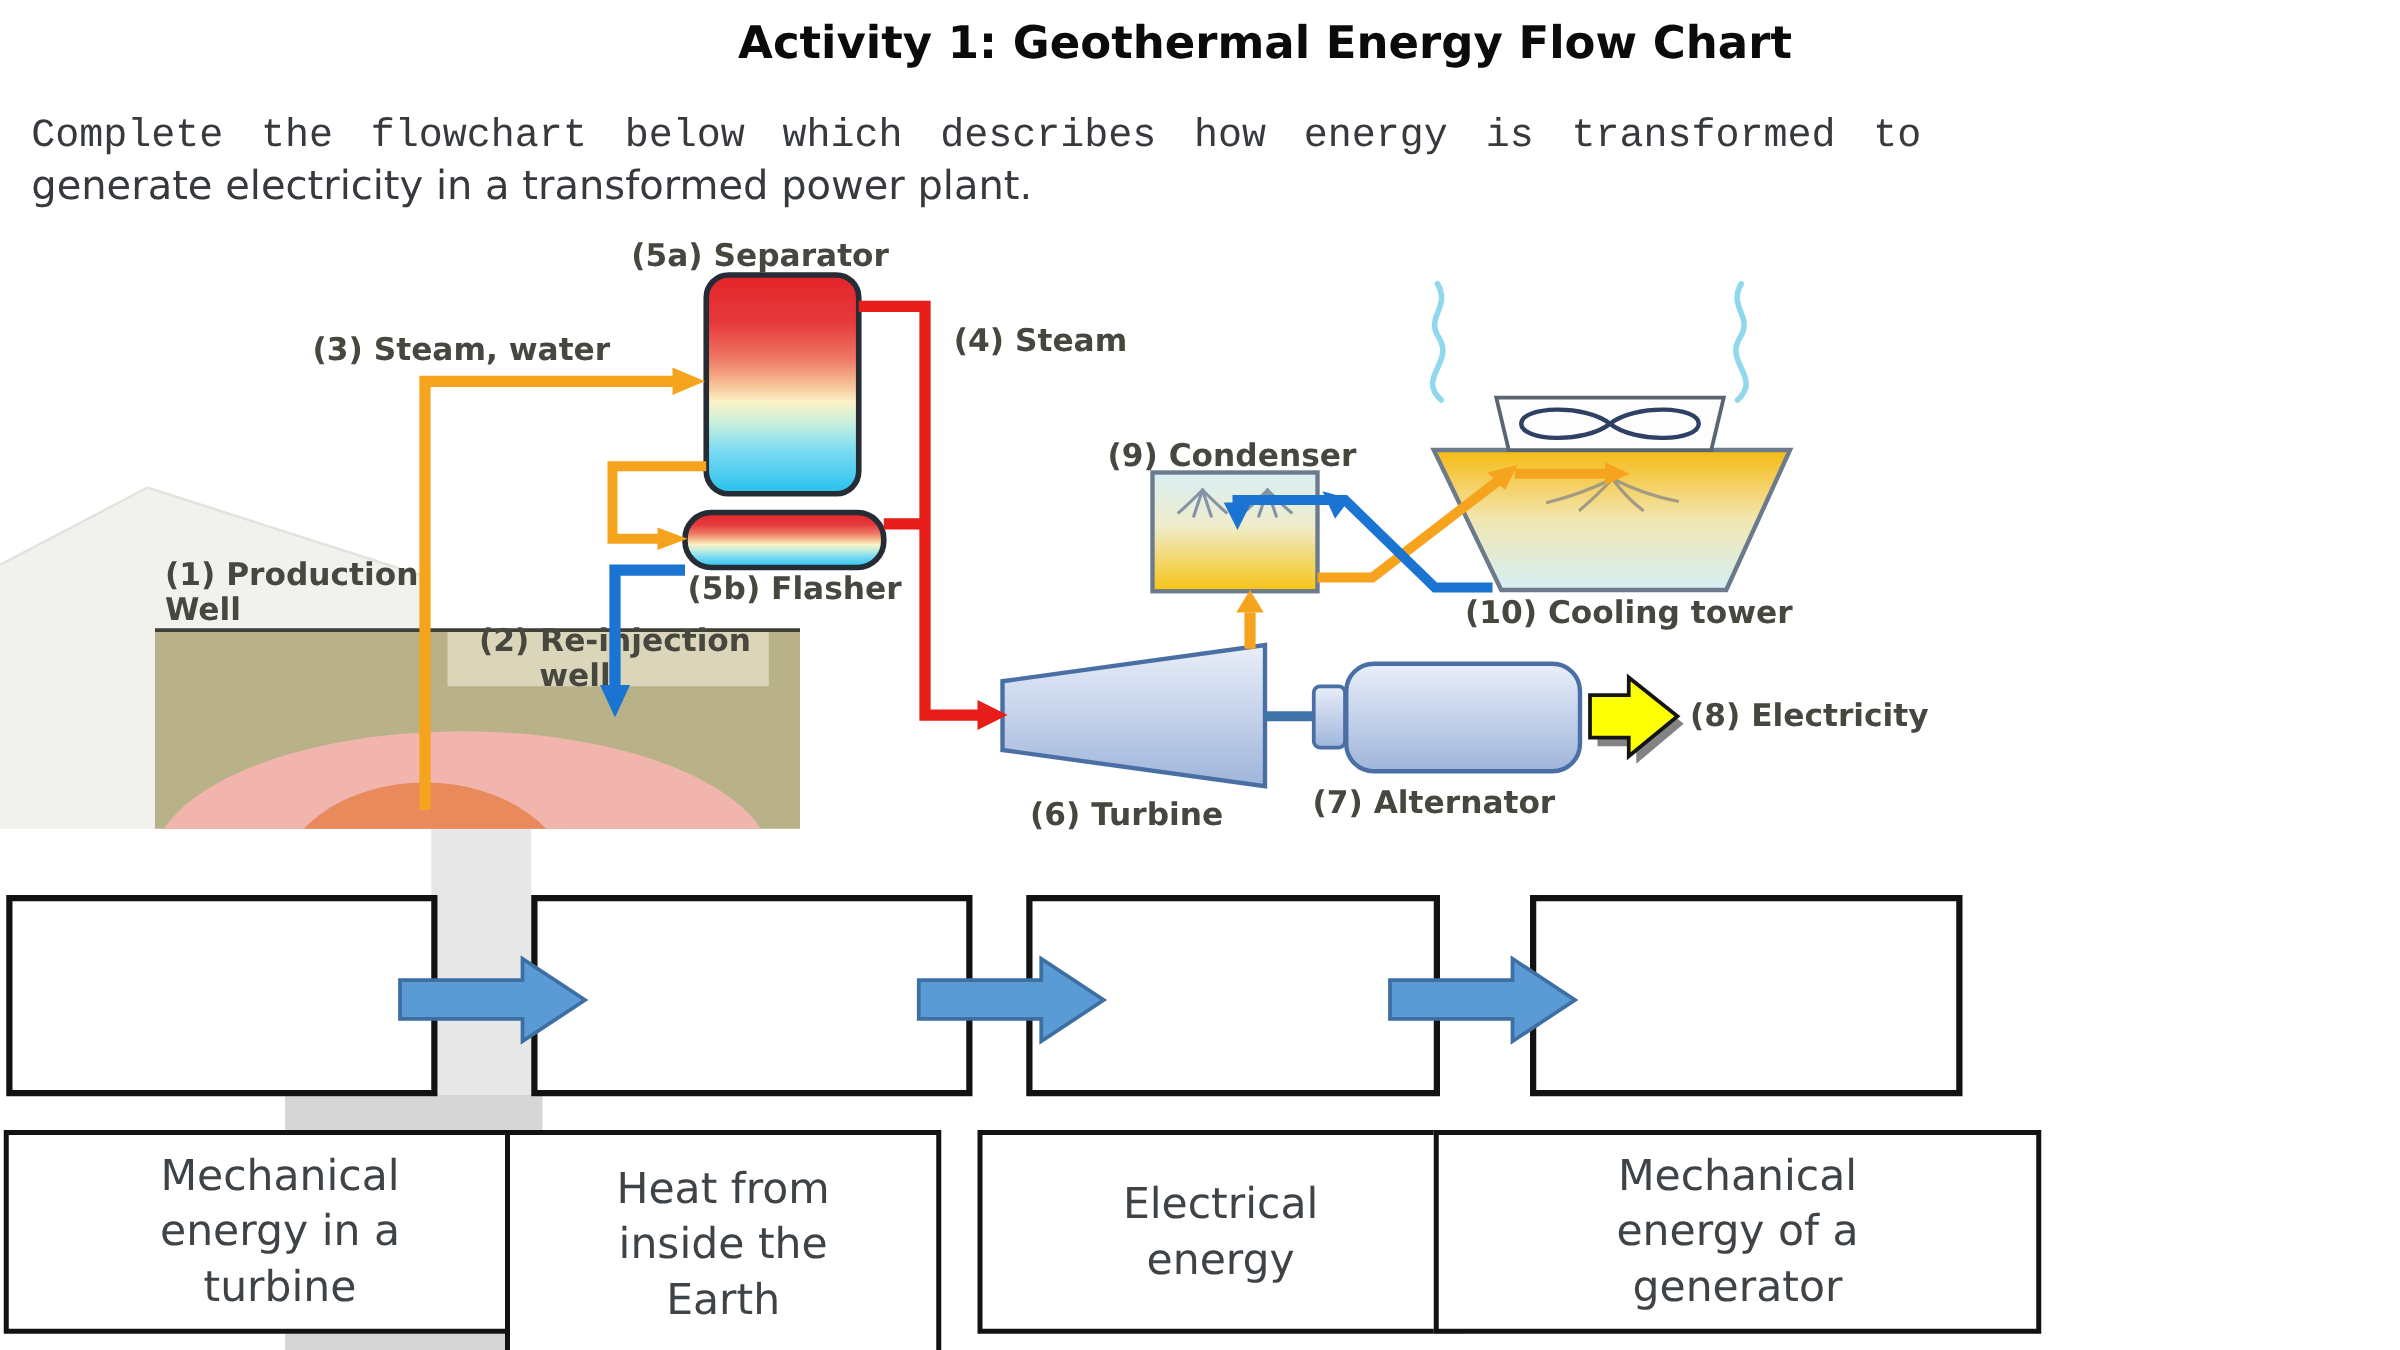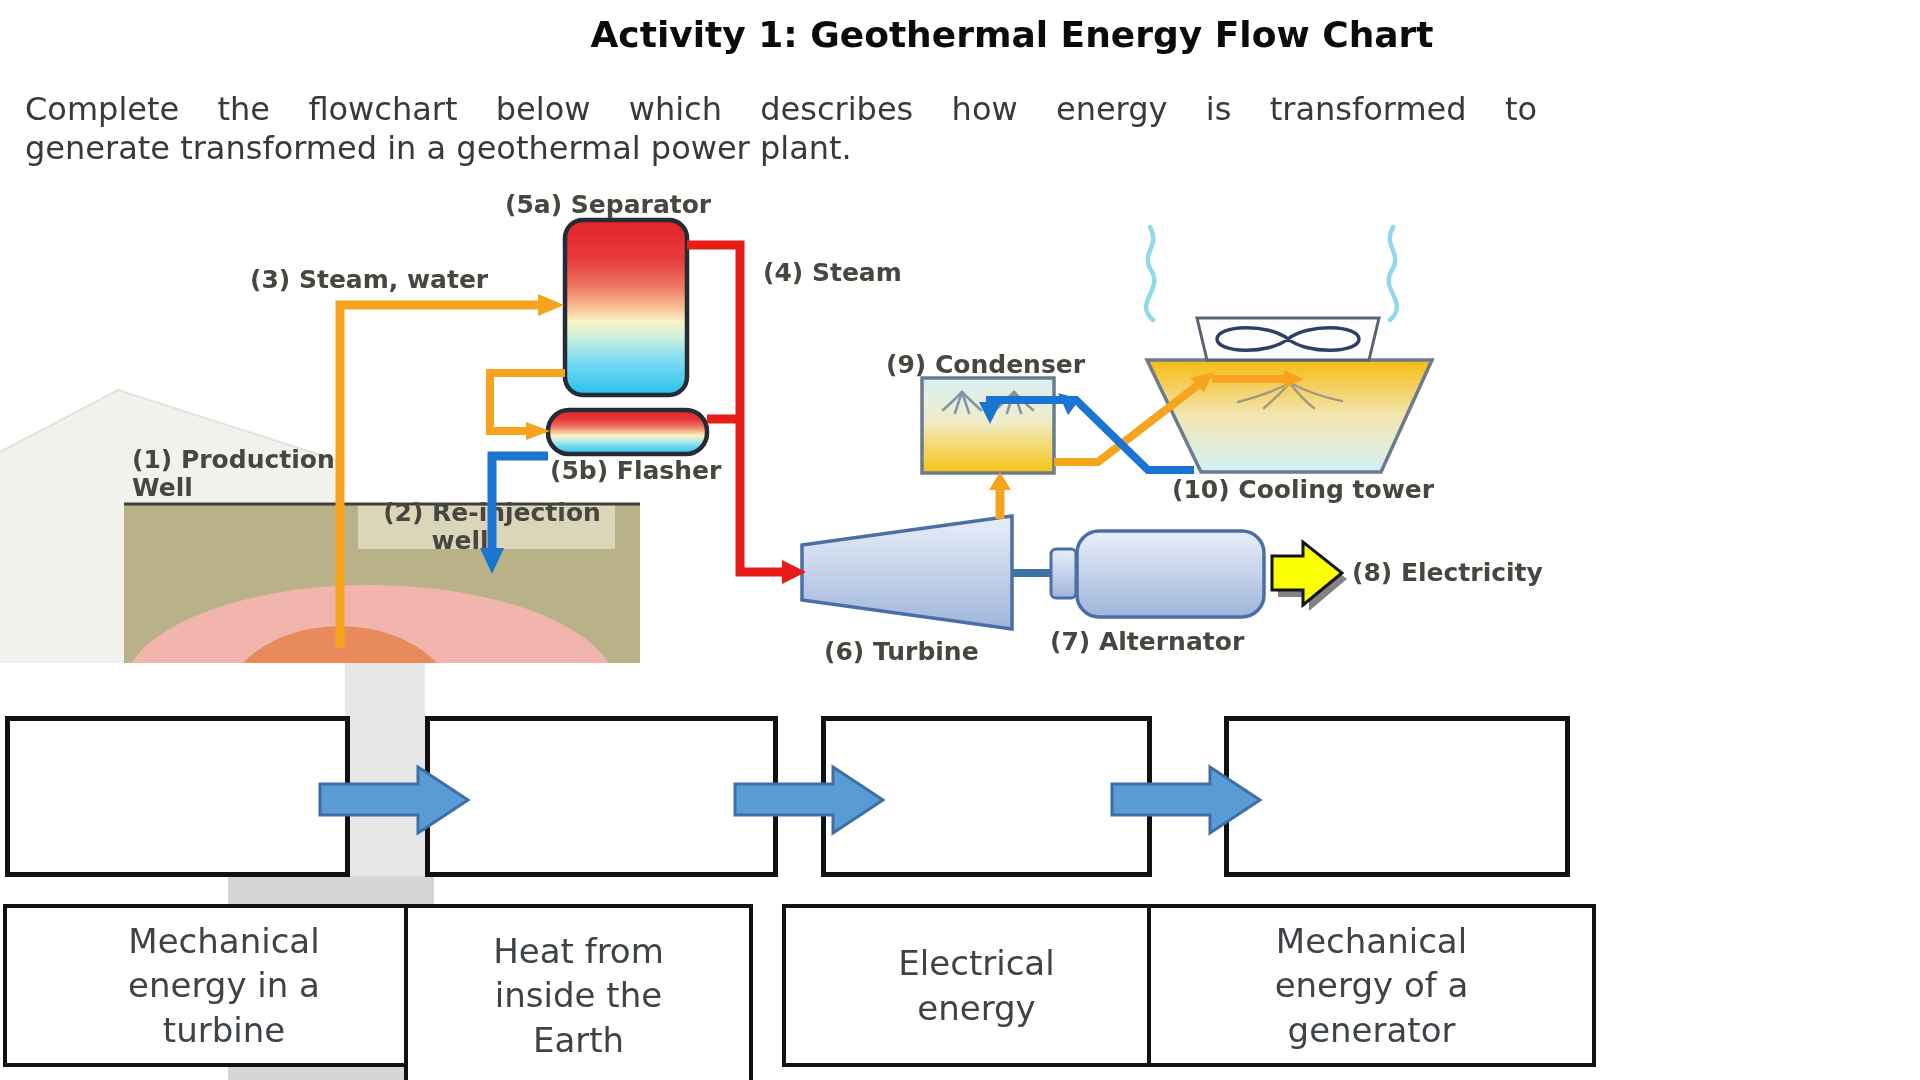--- a/index.html
+++ b/index.html
@@ -13,21 +13,21 @@
   .page-title{
     position:absolute;top:14px;left:52px;width:1920px;z-index:3;
     text-align:center;font-size:36px;font-weight:bold;color:#0b0b0d;
     letter-spacing:0px;
   }
   .instr{
     position:absolute;left:25px;width:1512px;z-index:3;
     font-size:32px;color:#36393d;white-space:nowrap;
   }
   .instr.justified{white-space:normal;text-align:justify;text-align-last:justify;}
-  #instr1{top:90px;}
+  #instr1{top:90px;font-family:Liberation Mono, monospace;}
   #instr2{top:129px;}
   .ebox{
     position:absolute;box-sizing:border-box;z-index:4;
     background:#ffffff;border:5px solid #121212;
   }
   .abox{
     position:absolute;box-sizing:border-box;z-index:4;
     background:#ffffff;border:4px solid #121212;
     display:flex;align-items:center;justify-content:center;
     text-align:center;color:#3e4347;font-size:34px;line-height:1.3;
@@ -164,37 +164,37 @@
     <polygon points="1284,370 1284,388 1304,379" fill="#f6a41e"></polygon>
 
     <path d="M1194,470 L1148,470 L1076,400 L990,400 L990,404" stroke="#1b74d2" stroke-width="8" fill="none"></path>
     <polygon points="1058,393 1080,399 1068,415" fill="#1b74d2"></polygon>
     <polygon points="979,402 1001,402 990,424" fill="#1b74d2"></polygon>
   </g>
 </svg>
 
 <div class="page-title">Activity 1: Geothermal Energy Flow Chart</div>
 <div class="instr justified" id="instr1">Complete the flowchart below which describes how energy is transformed to</div>
-<div class="instr" id="instr2">generate transformed in a geothermal power plant.</div>
+<div class="instr" id="instr2">generate electricity in a transformed power plant.</div>
 
 <div class="ebox" style="left:5px;top:716px;width:345px;height:161px;"></div>
 <div class="ebox" style="left:425px;top:716px;width:353px;height:161px;"></div>
 <div class="ebox" style="left:821px;top:716px;width:331px;height:161px;"></div>
 <div class="ebox" style="left:1224px;top:716px;width:346px;height:161px;"></div>
 
 <div class="abox" style="left:3px;top:904px;width:442px;height:163px;">
   <span class="atext">Mechanical energy in a turbine</span>
 </div>
 <div class="abox" style="left:404px;top:904px;width:349px;height:183px;">
   <span class="atext">Heat from inside the Earth</span>
 </div>
 <div class="abox" style="left:782px;top:904px;width:389px;height:163px;">
   <span class="atext">Electrical energy</span>
 </div>
-<div class="abox" style="left:1147px;top:904px;width:449px;height:163px;">
+<div class="abox" style="left:1147px;top:904px;width:486px;height:163px;">
   <span class="atext">Mechanical energy of a generator</span>
 </div>
 
 <svg id="arrows-svg" class="layer" width="1920" height="1080" viewBox="0 0 1920 1080">
   <polygon points="320,784 418,784 418,767 468,800 418,833 418,815 320,815" fill="#5b9bd5" stroke="#3e6fa3" stroke-width="3"></polygon>
   <polygon points="735,784 833,784 833,767 883,800 833,833 833,815 735,815" fill="#5b9bd5" stroke="#3e6fa3" stroke-width="3"></polygon>
   <polygon points="1112,784 1210,784 1210,767 1260,800 1210,833 1210,815 1112,815" fill="#5b9bd5" stroke="#3e6fa3" stroke-width="3"></polygon>
 </svg>
 
 </body></html>

